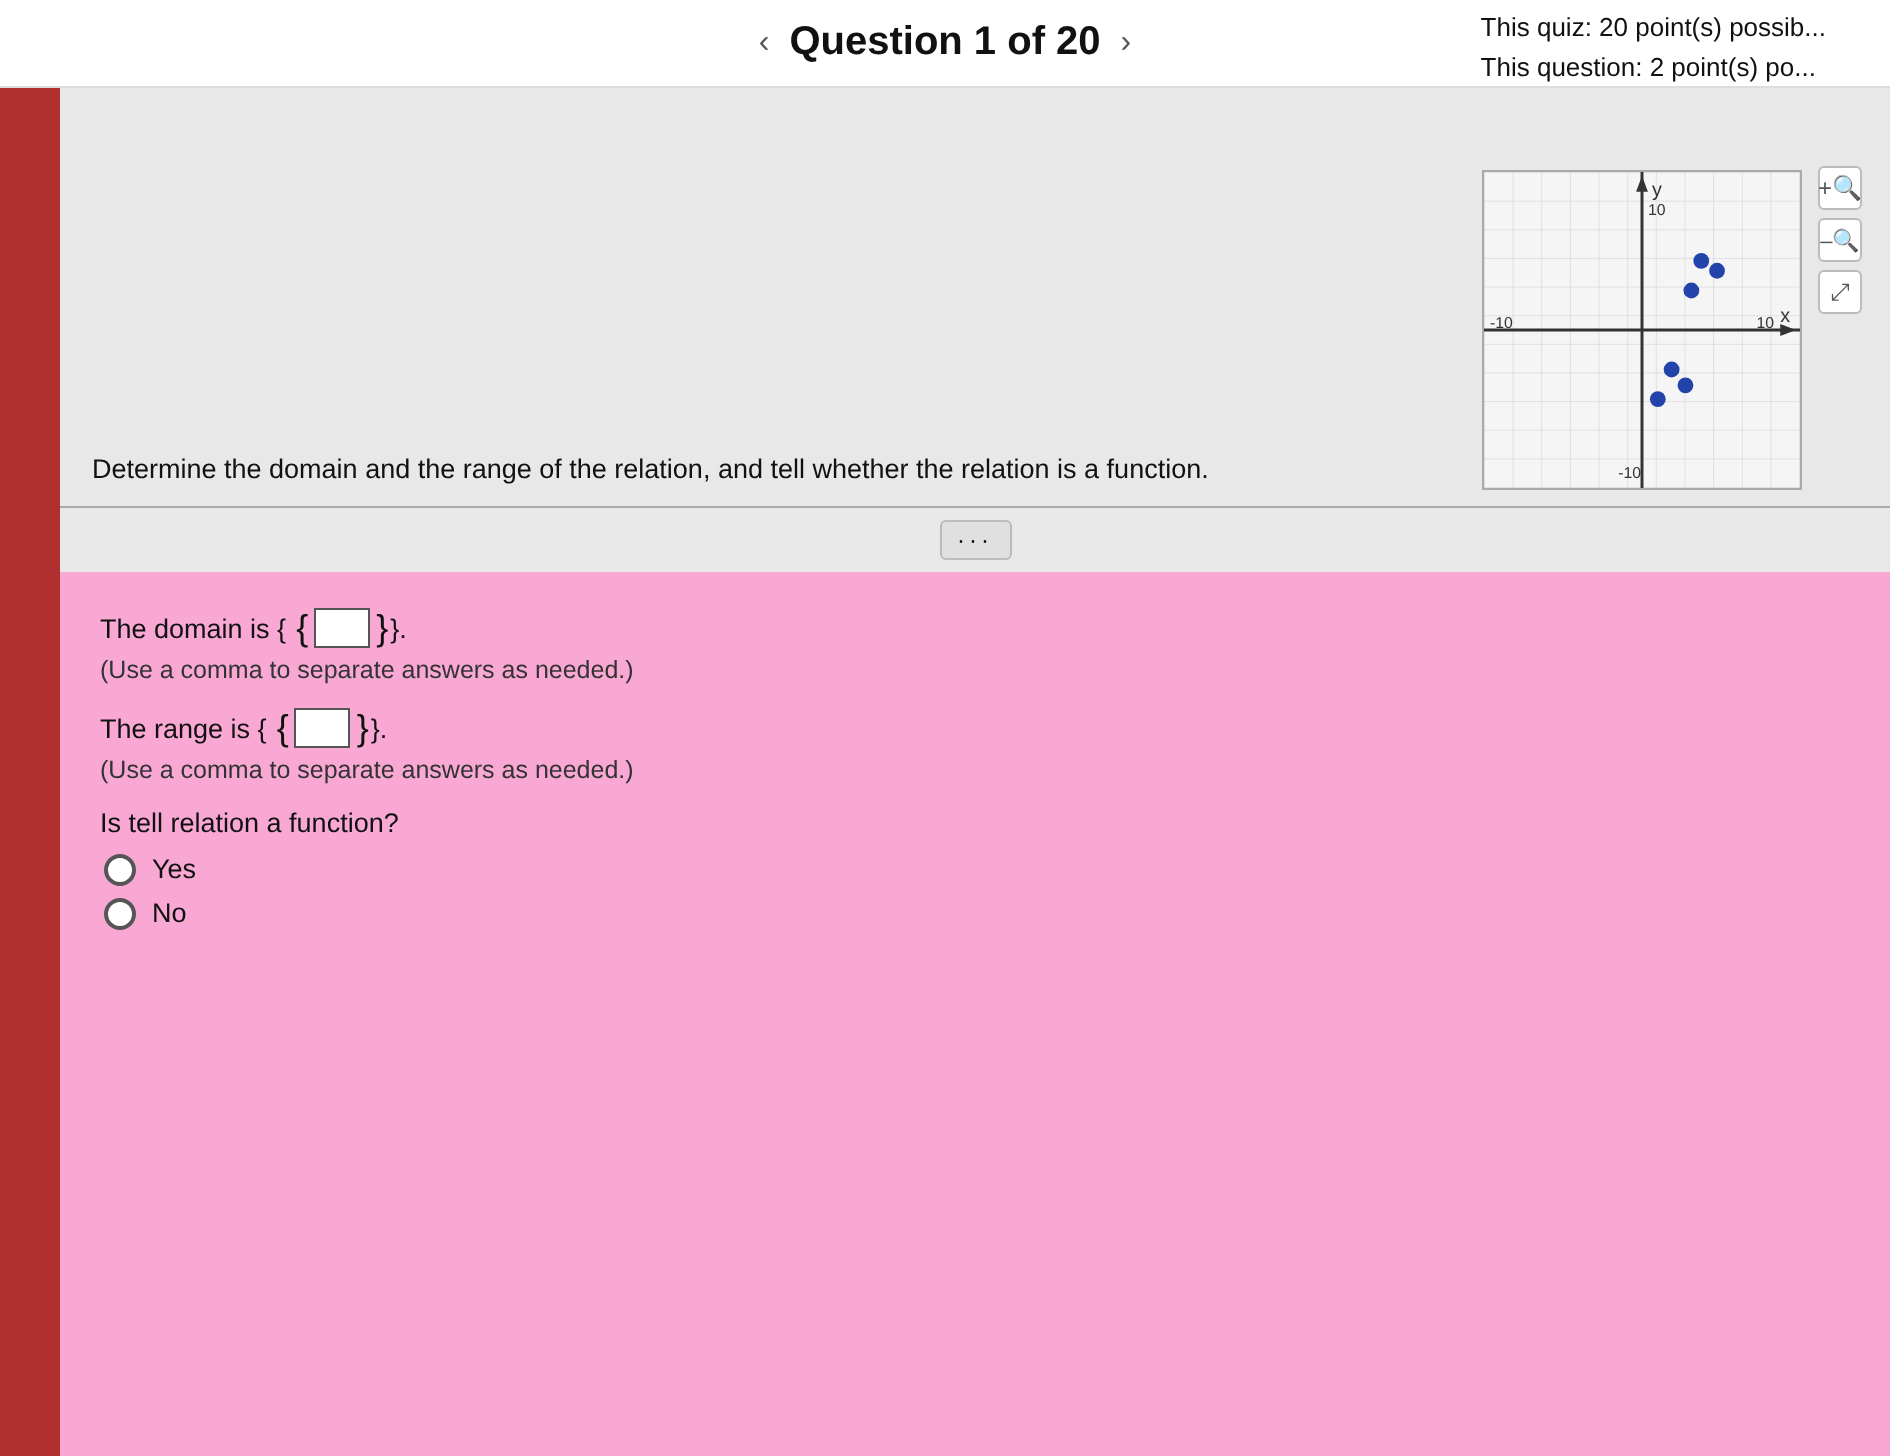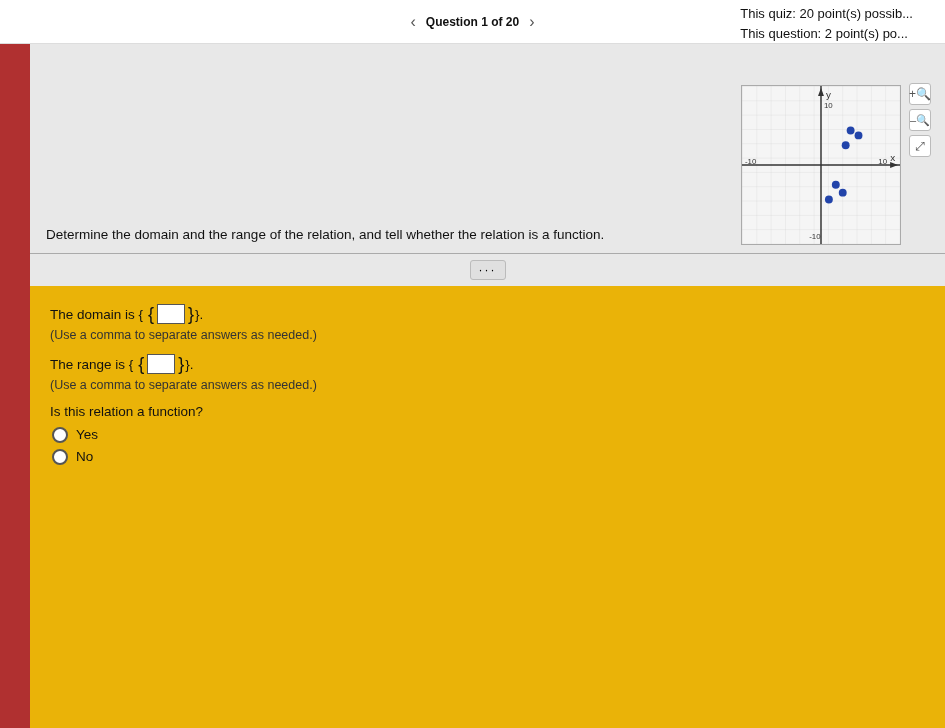--- a/index.html
+++ b/index.html
@@ -26,21 +26,21 @@
       display: flex;
       align-items: center;
       gap: 10px;
     }
     .header-nav-arrow {
       font-size: 16px;
       color: #555;
       cursor: pointer;
     }
     .header-title {
-      font-size: 12px;
+      font-size: 20px;
       font-weight: bold;
       color: #111;
       text-align: center;
     }
     .header-quiz-info {
       position: absolute;
       right: 32px;
       top: 4px;
       font-size: 13px;
       color: #111;
@@ -154,21 +154,21 @@
       border: 1px solid #bbb;
       border-radius: 3px;
       padding: 2px 8px;
       font-size: 12px;
       cursor: pointer;
       letter-spacing: 2px;
     }
 
     
     .answer-area {
-      background: #eab308;
+      background: #f9a8d4;
       padding: 18px 20px;
       flex: 1;
     }
 
     .answer-row {
       display: flex;
       align-items: center;
       margin-bottom: 4px;
       font-size: 13.5px;
       color: #111;
@@ -335,21 +335,21 @@
 
     <div class="answer-row">
       <span class="answer-label">The range is {</span>
       <span class="brace">{</span>
       <div class="input-box"></div>
       <span class="brace">}</span>
       <span>}.</span>
     </div>
     <div class="answer-note">(Use a comma to separate answers as needed.)</div>
 
-    <div class="function-question">Is this relation a function?</div>
+    <div class="function-question">Is tell relation a function?</div>
 
     <div class="radio-group">
       <label class="radio-option">
         <div class="radio-circle"></div>
         <span>Yes</span>
       </label>
       <label class="radio-option">
         <div class="radio-circle"></div>
         <span>No</span>
       </label>

